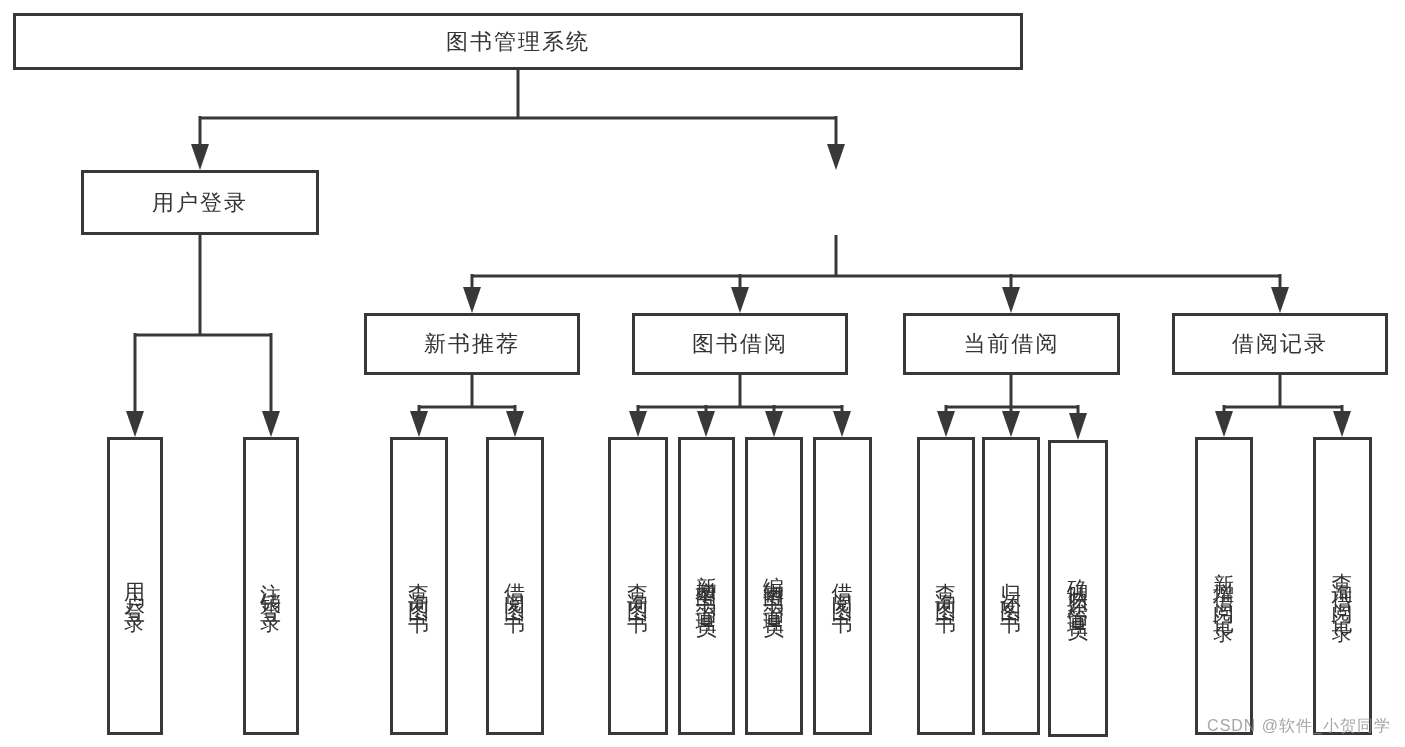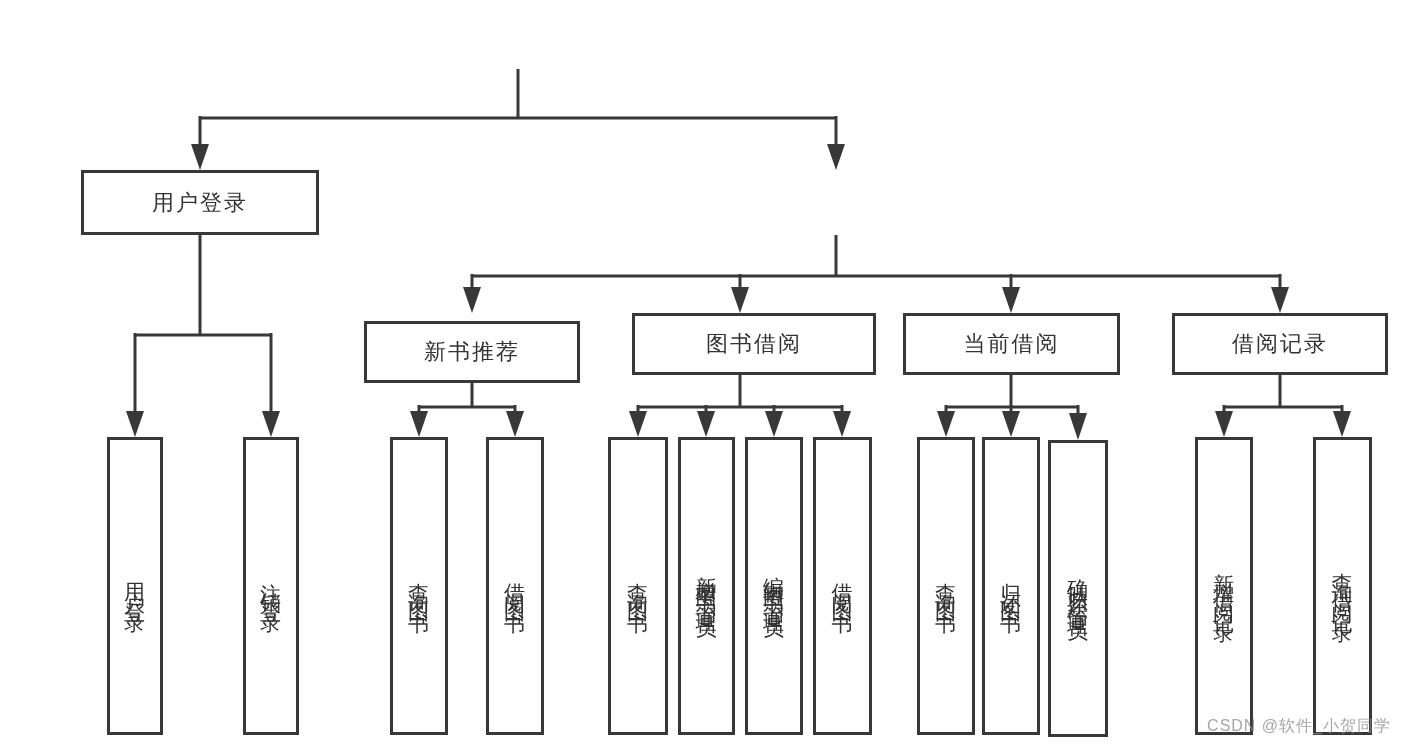--- a/index.html
+++ b/index.html
@@ -130,25 +130,26 @@
     <g>
       <line x1="1280" y1="375" x2="1280" y2="407"></line>
       <line x1="1224" y1="407" x2="1342" y2="407"></line>
       <line x1="1224" y1="405" x2="1224" y2="415"></line>
       <polygon points="1215,411 1233,411 1224,437"></polygon>
       <line x1="1342" y1="405" x2="1342" y2="415"></line>
       <polygon points="1333,411 1351,411 1342,437"></polygon>
     </g>
   </svg>
 
+  <div class="node hnode" style="left:13px; top:13px; width:1010px; height:57px;">图书管理系统</div>
 
   <div class="node hnode" style="left:81px; top:170px; width:238px; height:65px;">用户登录</div>
 
-  <div class="node hnode" style="left:364px; top:313px; width:216px; height:62px;margin-top:8px;">新书推荐</div>
-  <div class="node hnode" style="left:632px; top:313px; width:244px; height:62px;">图书借阅</div>
+  <div class="node hnode" style="left:364px; top:313px; width:216px; height:62px;">新书推荐</div>
+  <div class="node hnode" style="left:632px; top:313px; width:216px; height:62px;">图书借阅</div>
   <div class="node hnode" style="left:1172px; top:313px; width:216px; height:62px;">借阅记录</div>
   <div class="node hnode" style="left:903px; top:313px; width:217px; height:62px;">当前借阅</div>
 
   <div class="node leaf" style="left:107px; width:56px;">
     <span>用户登录</span>
   </div>
   <div class="node leaf" style="left:243px; width:56px;">
     <span>注销登录</span>
   </div>
 

